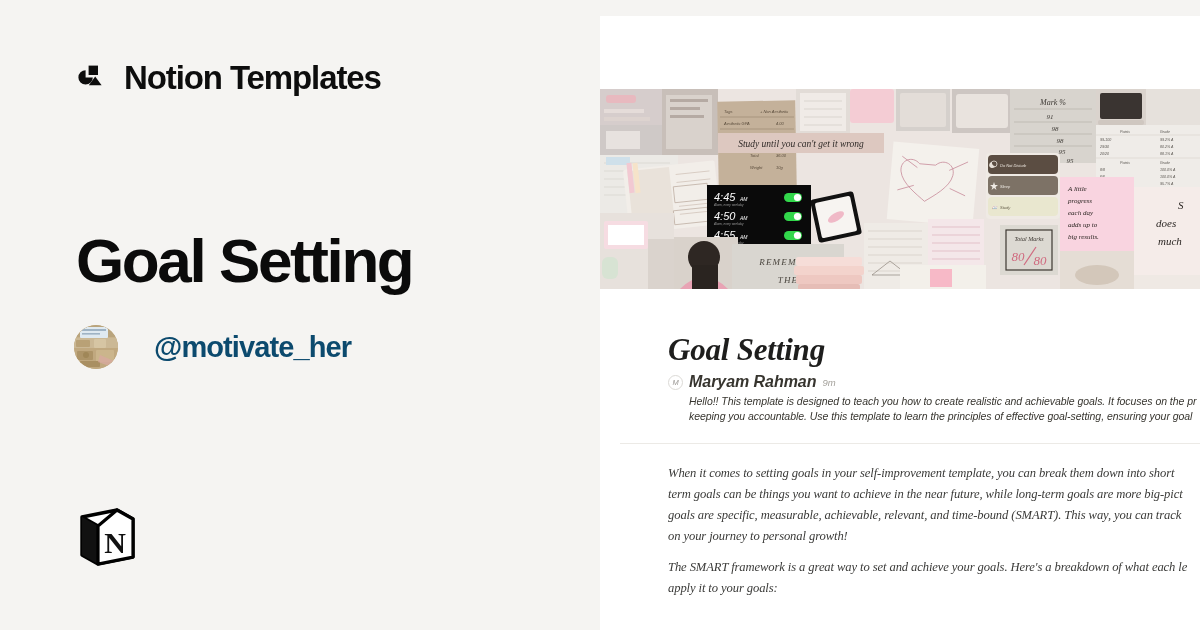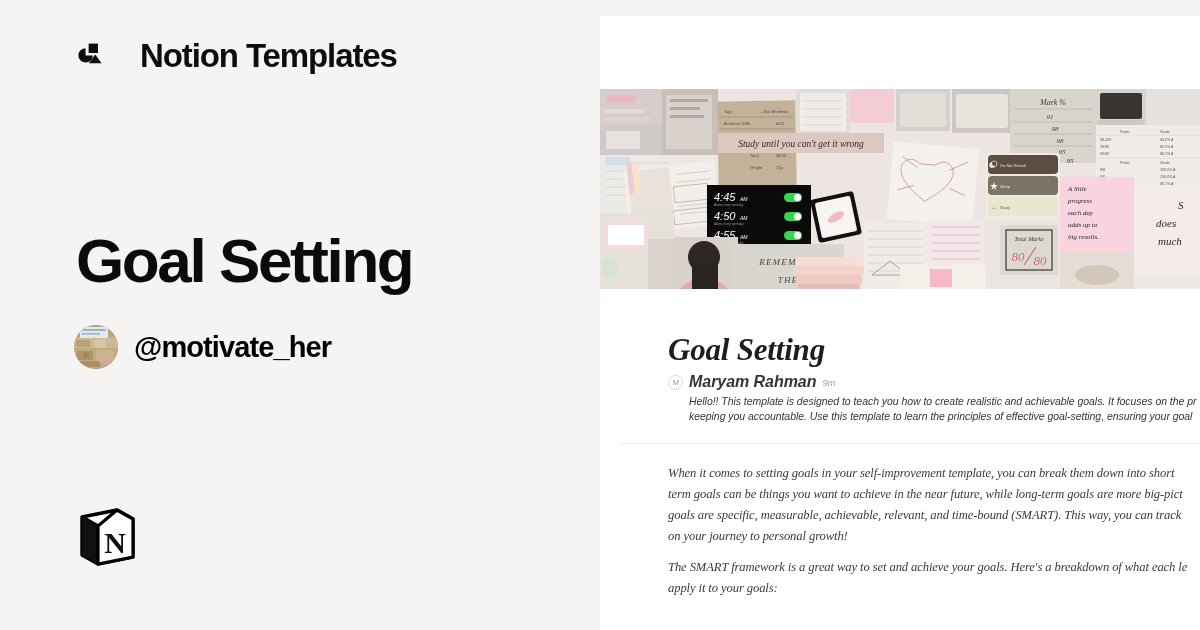--- a/index.html
+++ b/index.html
@@ -11,22 +11,22 @@
     background: #f5f4f2;
   }
   .page { position: relative; width: 1200px; height: 630px; background: #f5f4f2; }
 
   
   .left {
     position: absolute; left: 0; top: 0; width: 600px; height: 630px;
     background: #f5f4f2;
   }
   .brand {
-    position: absolute; left: 76px; top: 38px;
-    display: flex; align-items: center; gap: 30px;
+    position: absolute; left: 76px; top: 60px;
+    display: flex; align-items: center; gap: 14px;
   }
   .brand-mark { width: 34px; height: 34px; display: block; }
   .brand-text {
     font-size: 33px; font-weight: 700; letter-spacing: -1.1px;
     color: #0d0d0d; line-height: 1; white-space: nowrap;
   }
 
   .hero-title {
     position: absolute; left: 76px; top: 228px;
     font-size: 62px; font-weight: 700; letter-spacing: -2.4px;
@@ -38,21 +38,21 @@
     display: flex; align-items: center; gap: 16px;
   }
   .avatar {
     width: 44px; height: 44px; border-radius: 50%;
     overflow: hidden; flex: none; position: relative;
     background: #bfa982;
   }
   .avatar svg { display: block; width: 44px; height: 44px; }
   .author-name {
     font-size: 29px; font-weight: 700; letter-spacing: -0.9px;
-    color: #000000; line-height: 1; white-space: nowrap;
+    color: #0c4a6e; line-height: 1; white-space: nowrap; margin-left: 20px;
   }
 
   .notion-logo { position: absolute; left: 78px; top: 505px; width: 58px; height: 62px; }
   .notion-logo svg { display: block; }
 
   
   .right {
     position: absolute; left: 600px; top: 16px; width: 600px; height: 630px;
     background: #ffffff; overflow: hidden; font-style: italic;
   }

